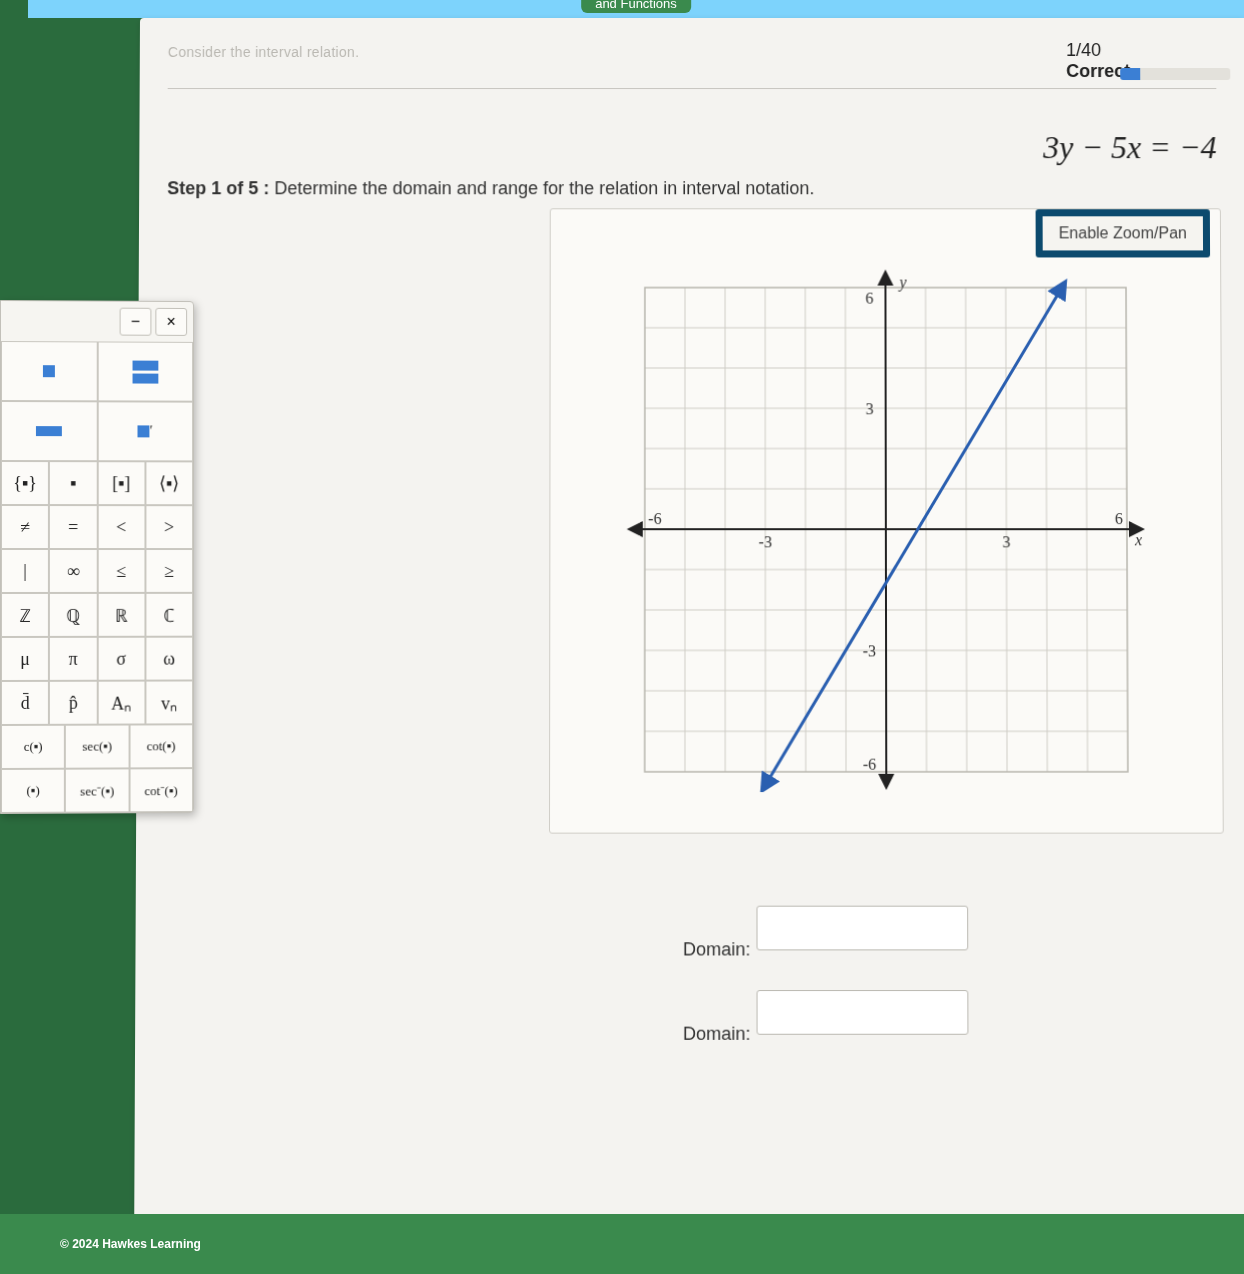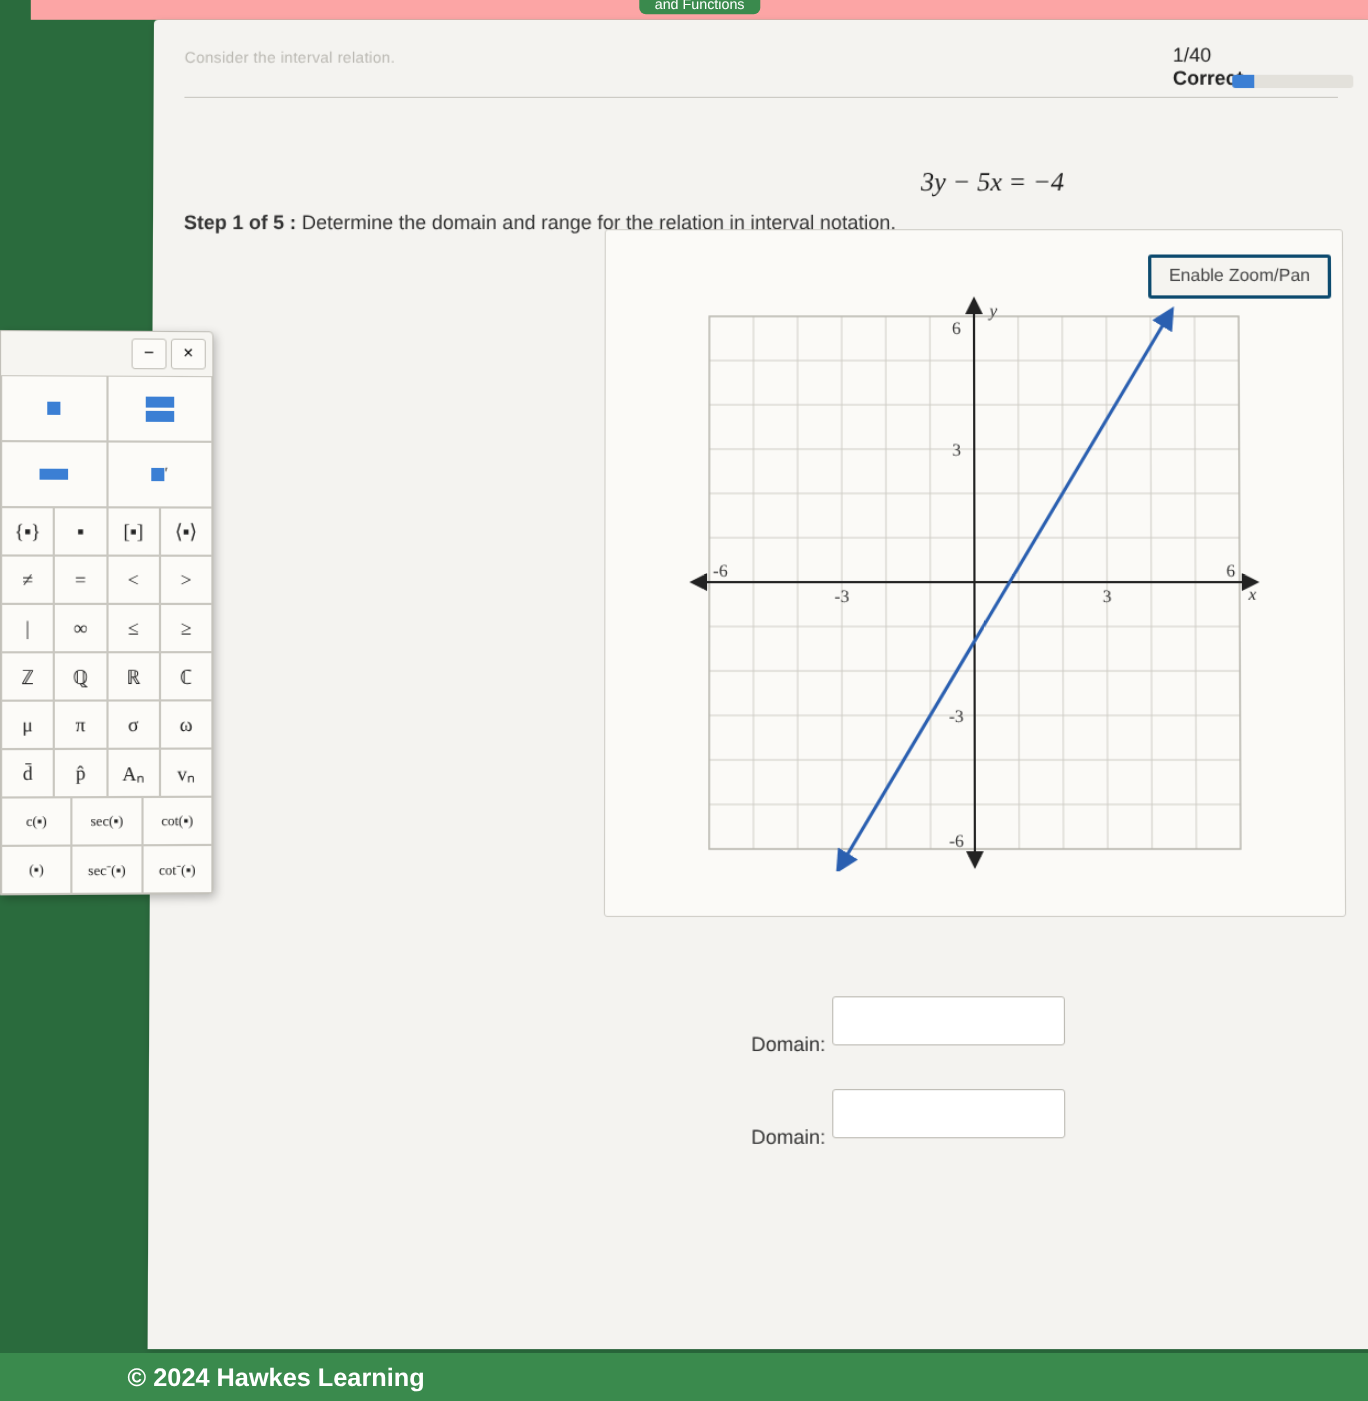--- a/index.html
+++ b/index.html
@@ -5,21 +5,21 @@
   * { box-sizing: border-box; margin: 0; padding: 0; }
   body {
     font-family: "Helvetica Neue", Arial, sans-serif;
     background: #2a6b3d;
     width: 1244px;
     height: 1274px;
     overflow: hidden;
     position: relative;
   }
   .top-bar {
-    background: #fca5a5;
+    background: #7dd3fc;
     height: 18px;
     position: relative;
     margin-left: 28px;
   }
   .top-tab {
     position: absolute;
     left: 50%;
     transform: translateX(-50%);
     top: -6px;
     background: #3a8a4d;
@@ -62,25 +62,25 @@
     background: #e3e1db;
     border-radius: 3px;
     overflow: hidden;
   }
   .progress .fill {
     height: 100%;
     width: 18%;
     background: #3b7fd4;
   }
   .equation {
-    text-align: center;
+    text-align: right;
     font-family: "Times New Roman", serif;
     font-style: italic;
-    font-size: 24px;
-    margin: 64px 0 12px 420px;
+    font-size: 32px;
+    margin: 40px 0 12px 420px;
     color: #222;
   }
   .step-line {
     font-size: 18px;
     color: #333;
     margin-top: 6px;
   }
   .step-line b { font-weight: 700; }
   .graph-panel {
     position: absolute;
@@ -88,26 +88,26 @@
     left: 410px;
     right: 24px;
     height: 620px;
     border: 1px solid #d0cec8;
     border-radius: 3px;
     background: #fbfaf7;
   }
   .zoom-btn {
     position: absolute;
     right: 10px;
-    top: 22px;
+    top: 0;
     padding: 8px 16px;
     font-size: 16px;
     color: #444;
     background: #f5f4f0;
-    border: 3px solid #0c4a6e;
+    border: 7px solid #0c4a6e;
     border-radius: 3px;
     cursor: pointer;
   }
   .graph-svg {
     position: absolute;
     left: 50%;
     top: 58px;
     transform: translateX(-50%);
   }
   .answers {
@@ -166,27 +166,27 @@
   .pal-top {
     display:flex; justify-content:flex-end; gap:4px; padding:6px;
   }
   .pal-top button {
     width:32px;height:28px;border:1px solid #c2c0b9;background:#fcfbf8;
     font-size:16px;cursor:pointer;border-radius:3px;
   }
   .footer {
     position: absolute;
     left: 0; right: 0; bottom: 0;
-    height: 44px;
+    height: 60px;
     background: #3a8a4d;
     color: #fff;
     display: flex;
     align-items: center;
-    padding-left: 116px;
-    font-size: 23px;
+    padding-left: 60px;
+    font-size: 12px;
     font-weight: 600;
   }
 </style>
 </head>
 <body>
 
 <div class="top-bar">
   <div class="top-tab">and Functions</div>
 </div>
 

